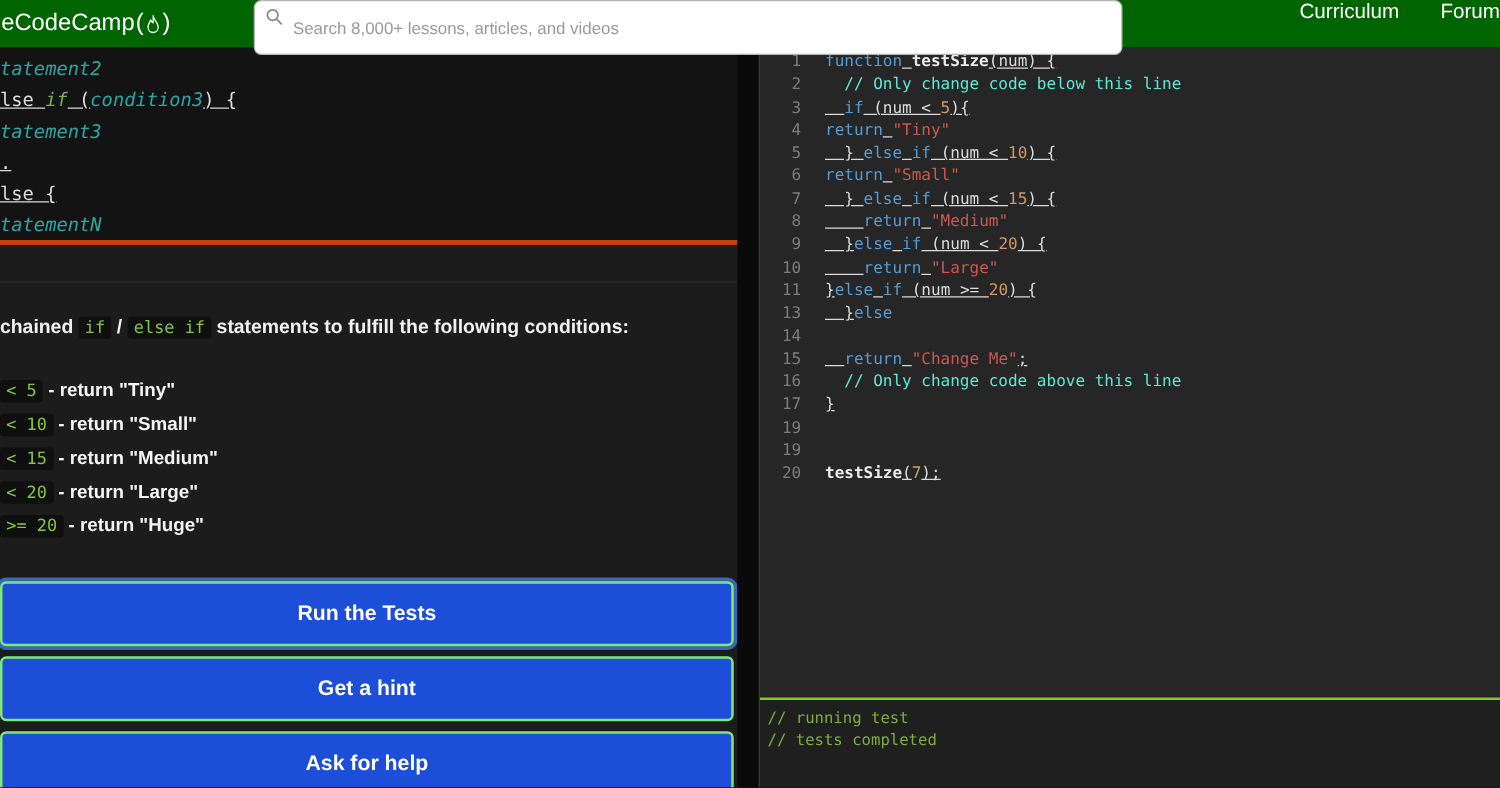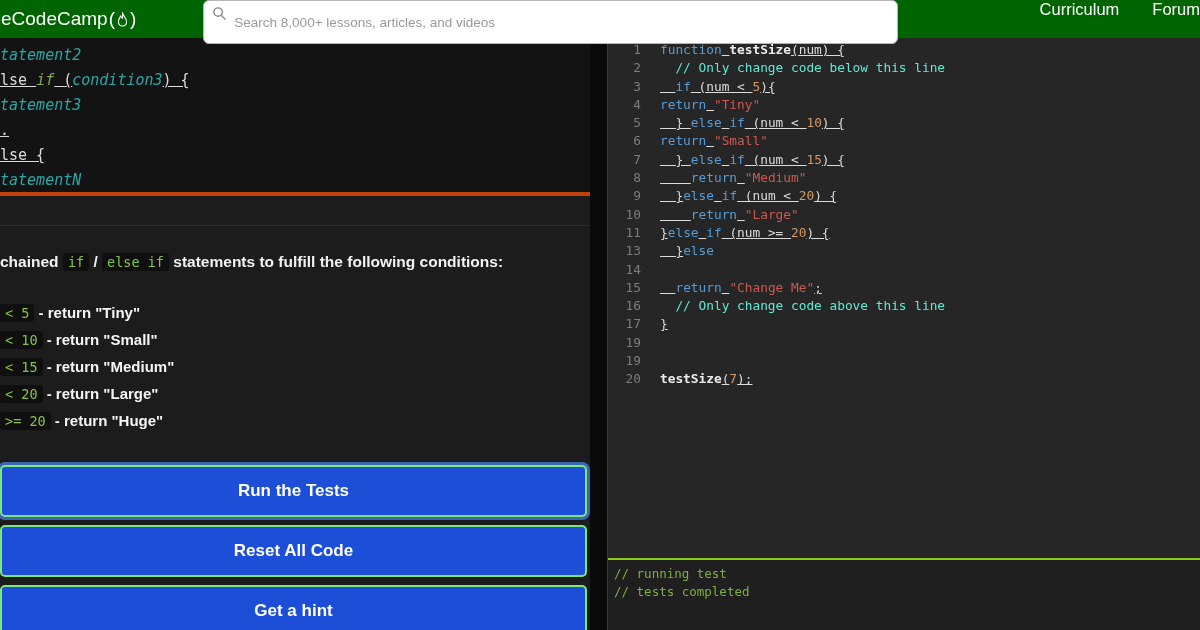--- a/index.html
+++ b/index.html
@@ -115,21 +115,20 @@
     <p class="instructions"><span>chained </span><code class="chip">if</code><span> / </span><code class="chip">else if</code><span> statements to fulfill the following conditions:</span></p>
     <div class="conditions">
         <div class="cond"><code class="chip">&lt; 5</code><span> - return "Tiny"</span></div>
         <div class="cond"><code class="chip">&lt; 10</code><span> - return "Small"</span></div>
         <div class="cond"><code class="chip">&lt; 15</code><span> - return "Medium"</span></div>
         <div class="cond"><code class="chip">&lt; 20</code><span> - return "Large"</span></div>
         <div class="cond"><code class="chip">&gt;= 20</code><span> - return "Huge"</span></div>
       </div>
     <div class="actions">
         <button class="action-btn focused">Run the Tests</button>
-        <button class="action-btn">Reset All Code</button>
         <button class="action-btn">Get a hint</button>
         <button class="action-btn">Ask for help</button>
       </div>
   </section>
 
   <div class="panel-divider"></div>
 
   <section class="right-col">
     <div class="editor">
       <div>

